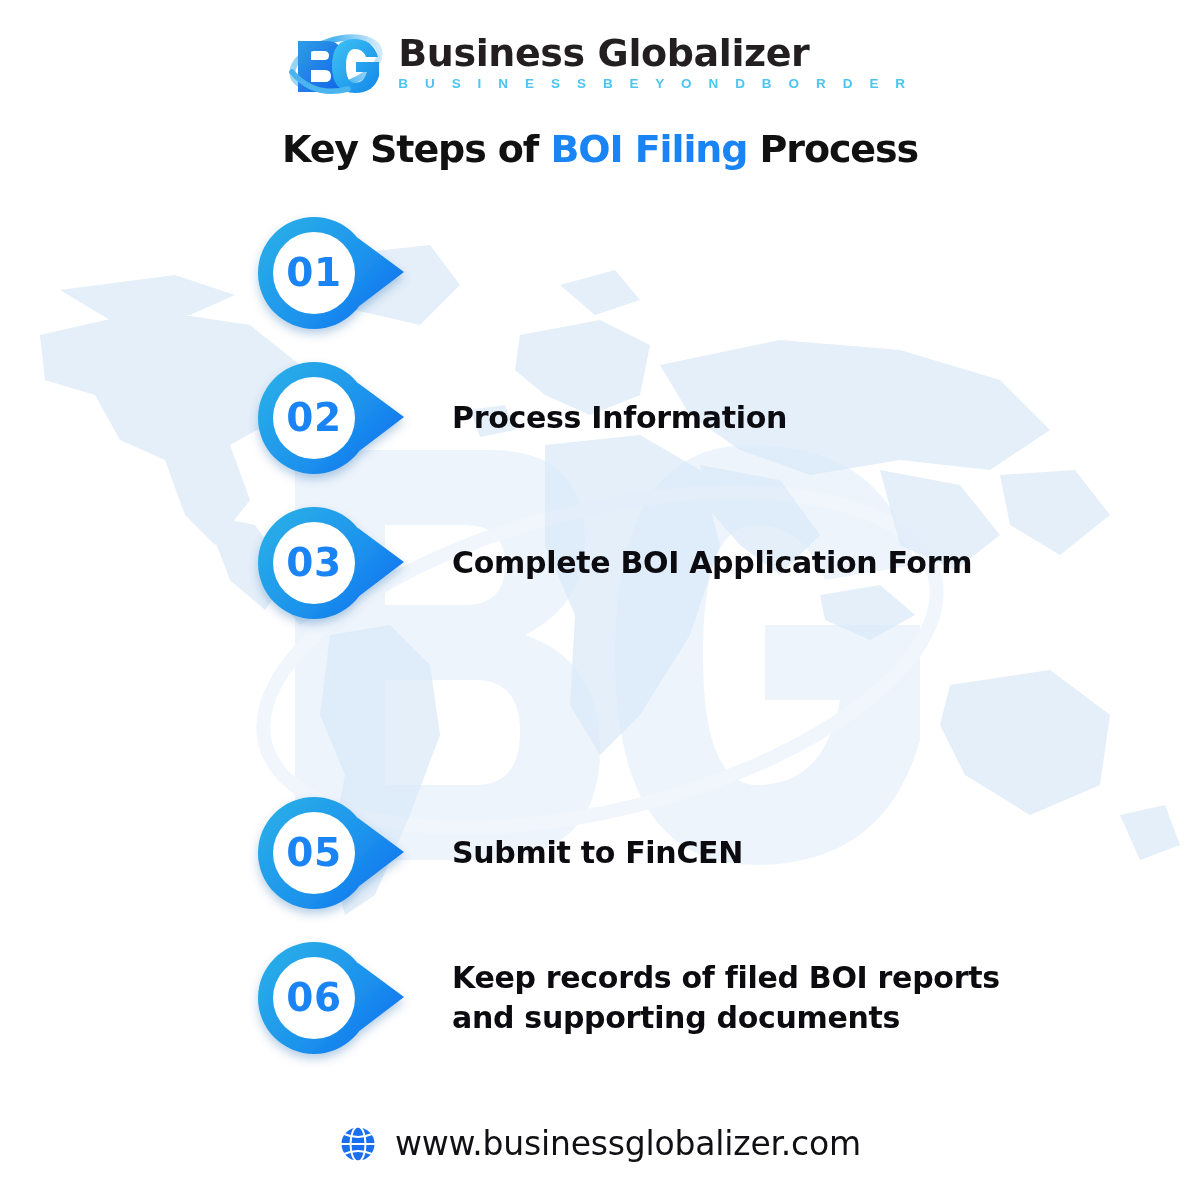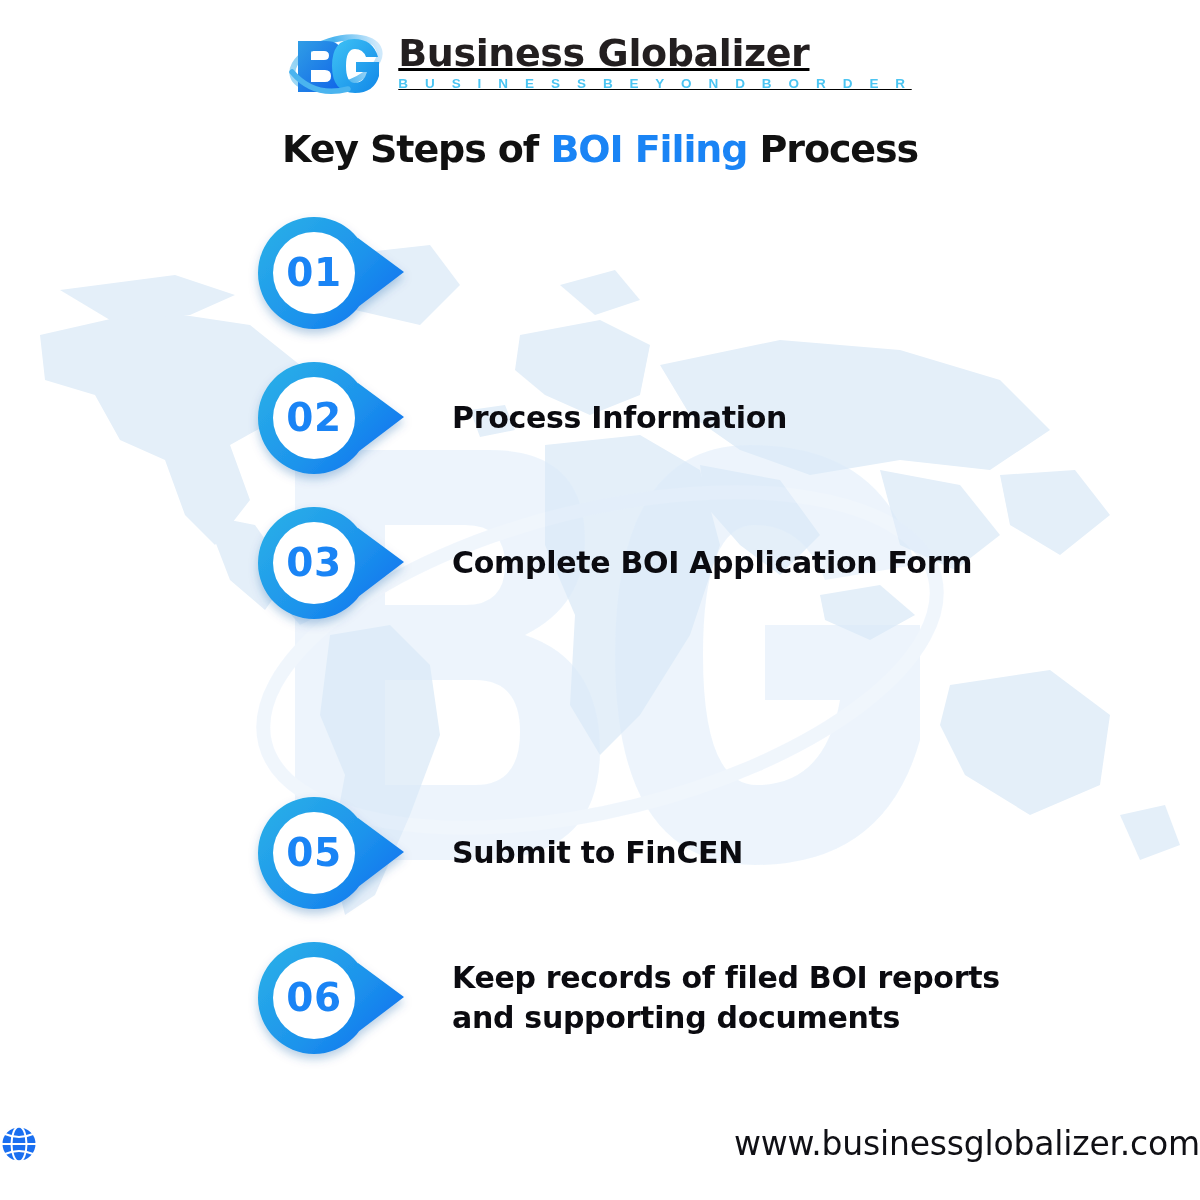--- a/index.html
+++ b/index.html
@@ -60,21 +60,20 @@
     width: 96px;
     height: 72px;
     flex: 0 0 auto;
   }
   #brand-text-block {
     display: flex;
     flex-direction: column;
     align-items: flex-start;
     justify-content: center;
     padding-top: 2px;
-    text-decoration: underline;
   }
   #brand-name {
     font-family: "DejaVu Sans", sans-serif;
     font-size: 38px;
     font-weight: bold;
     color: #231f20;
     letter-spacing: -0.4px;
     line-height: 1.04;
     white-space: nowrap;
   }
@@ -163,21 +162,21 @@
   }
 
   
   #site-footer {
     position: absolute;
     left: 0;
     top: 1124px;
     width: 1200px;
     display: flex;
     align-items: center;
-    justify-content: space-between;
+    justify-content: center;
     gap: 18px;
   }
   #globe-icon {
     width: 38px;
     height: 38px;
     flex: 0 0 auto;
   }
   #site-url {
     font-family: "DejaVu Sans", sans-serif;
     font-size: 33px;

